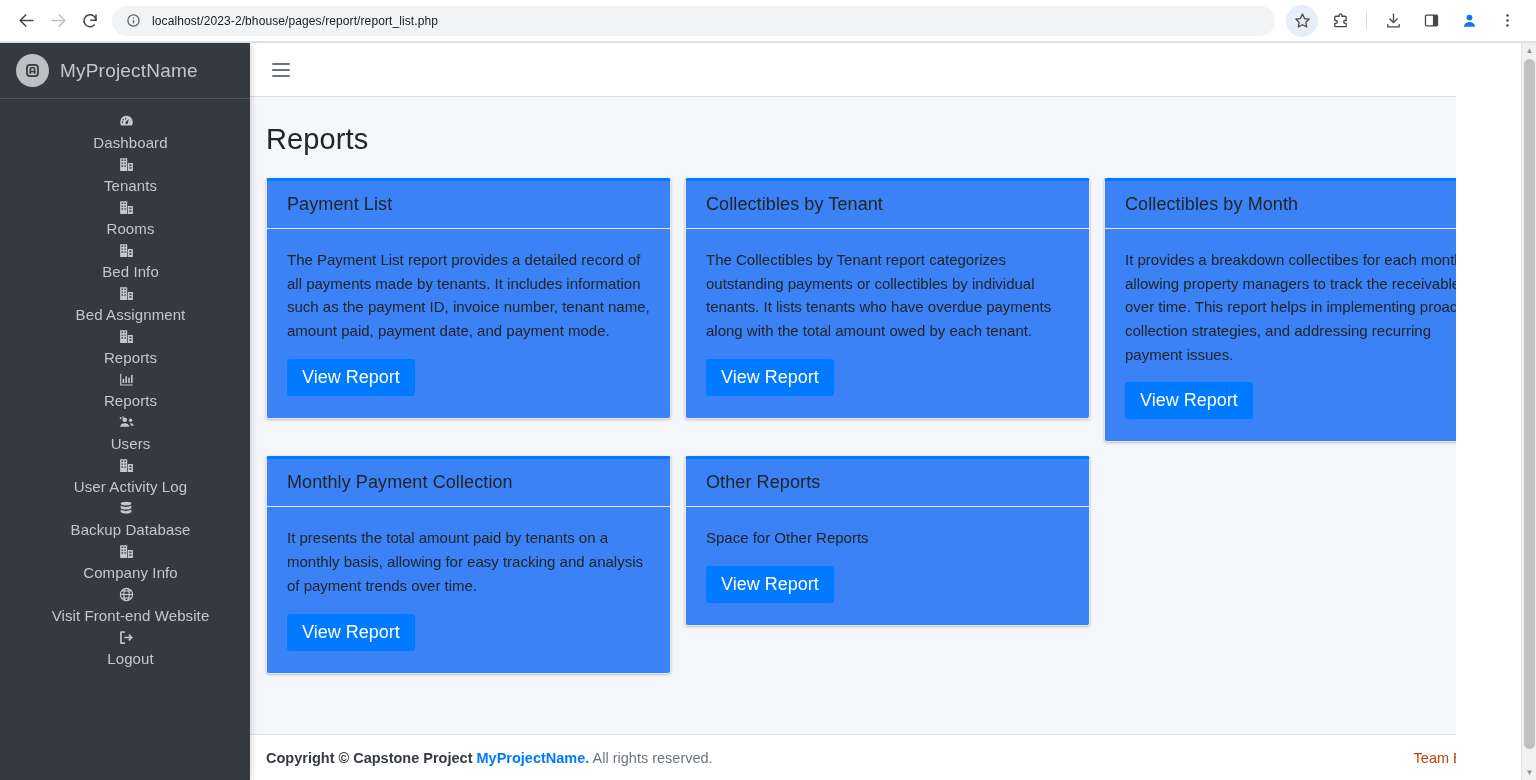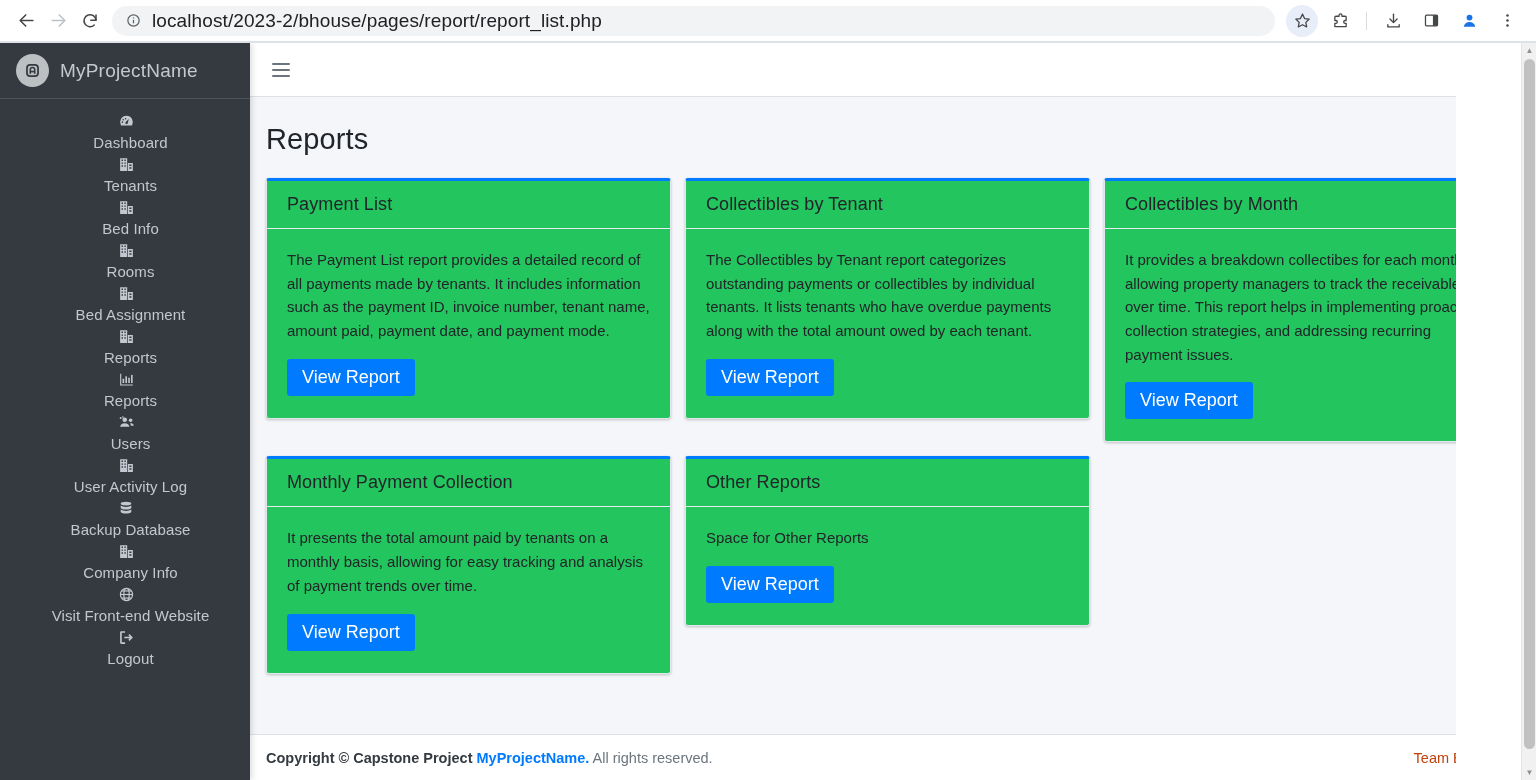--- a/index.html
+++ b/index.html
@@ -38,21 +38,21 @@
     min-width: 0;
   }
   .omnibox .site-info {
     width: 18px; height: 18px;
     flex: 0 0 auto;
     display: flex; align-items: center; justify-content: center;
     color: #5f6368;
     margin-right: 10px;
   }
   .omnibox .url {
-    font-size: 19px;
+    font-size: 12px;
     color: #202124;
     white-space: nowrap; overflow: hidden; text-overflow: ellipsis;
     letter-spacing: .1px;
   }
   .tb-icons { display: flex; align-items: center; flex: 0 0 auto; }
   .tb-icon {
     width: 32px; height: 32px;
     display: flex; align-items: center; justify-content: center;
     color: #444746; margin: 0 3px;
   }
@@ -151,21 +151,21 @@
 
   .cards-row {
     display: flex;
     gap: 14px;
     margin-bottom: 14px;
     align-items: flex-start;
   }
   .card {
     flex: 0 0 405px;
     width: 405px;
-    background: #22c55e;
+    background: #3b82f6;
     border: 1px solid #e3e6ea;
     border-top: 3px solid #007bff;
     border-radius: 3px;
     box-shadow: 0 0 1px rgba(0,0,0,.125), 0 1px 3px rgba(0,0,0,.2);
   }
   .card-header {
     padding: 13px 20px 13px 20px;
     border-bottom: 1px solid #e9ecef;
   }
   .card-title {
@@ -340,30 +340,30 @@
         </span>
         <span class="nav-label">Tenants</span>
       </div>
 
       <div class="nav-item">
         <span class="nav-ico">
           <svg width="17" height="17" viewBox="0 0 24 24" fill="currentColor">
               <path d="M3 3h10v18H3V3zm2 2v2h2V5H5zm4 0v2h2V5H9zM5 9v2h2V9H5zm4 0v2h2V9H9zm-4 4v2h2v-2H5zm4 0v2h2v-2H9zm5-3h7v11h-7V10zm2 2v2h3v-2h-3zm0 4v2h3v-2h-3z"></path>
             </svg>
         </span>
+        <span class="nav-label">Rooms</span>
+      </div>
+
+      <div class="nav-item">
+        <span class="nav-ico">
+          <svg width="17" height="17" viewBox="0 0 24 24" fill="currentColor">
+              <path d="M3 3h10v18H3V3zm2 2v2h2V5H5zm4 0v2h2V5H9zM5 9v2h2V9H5zm4 0v2h2V9H9zm-4 4v2h2v-2H5zm4 0v2h2v-2H9zm5-3h7v11h-7V10zm2 2v2h3v-2h-3zm0 4v2h3v-2h-3z"></path>
+            </svg>
+        </span>
         <span class="nav-label">Bed Info</span>
-      </div>
-
-      <div class="nav-item">
-        <span class="nav-ico">
-          <svg width="17" height="17" viewBox="0 0 24 24" fill="currentColor">
-              <path d="M3 3h10v18H3V3zm2 2v2h2V5H5zm4 0v2h2V5H9zM5 9v2h2V9H5zm4 0v2h2V9H9zm-4 4v2h2v-2H5zm4 0v2h2v-2H9zm5-3h7v11h-7V10zm2 2v2h3v-2h-3zm0 4v2h3v-2h-3z"></path>
-            </svg>
-        </span>
-        <span class="nav-label">Rooms</span>
       </div>
 
       <div class="nav-item">
         <span class="nav-ico">
           <svg width="17" height="17" viewBox="0 0 24 24" fill="currentColor">
               <path d="M3 3h10v18H3V3zm2 2v2h2V5H5zm4 0v2h2V5H9zM5 9v2h2V9H5zm4 0v2h2V9H9zm-4 4v2h2v-2H5zm4 0v2h2v-2H9zm5-3h7v11h-7V10zm2 2v2h3v-2h-3zm0 4v2h3v-2h-3z"></path>
             </svg>
         </span>
         <span class="nav-label">Bed Assignment</span>
       </div>

